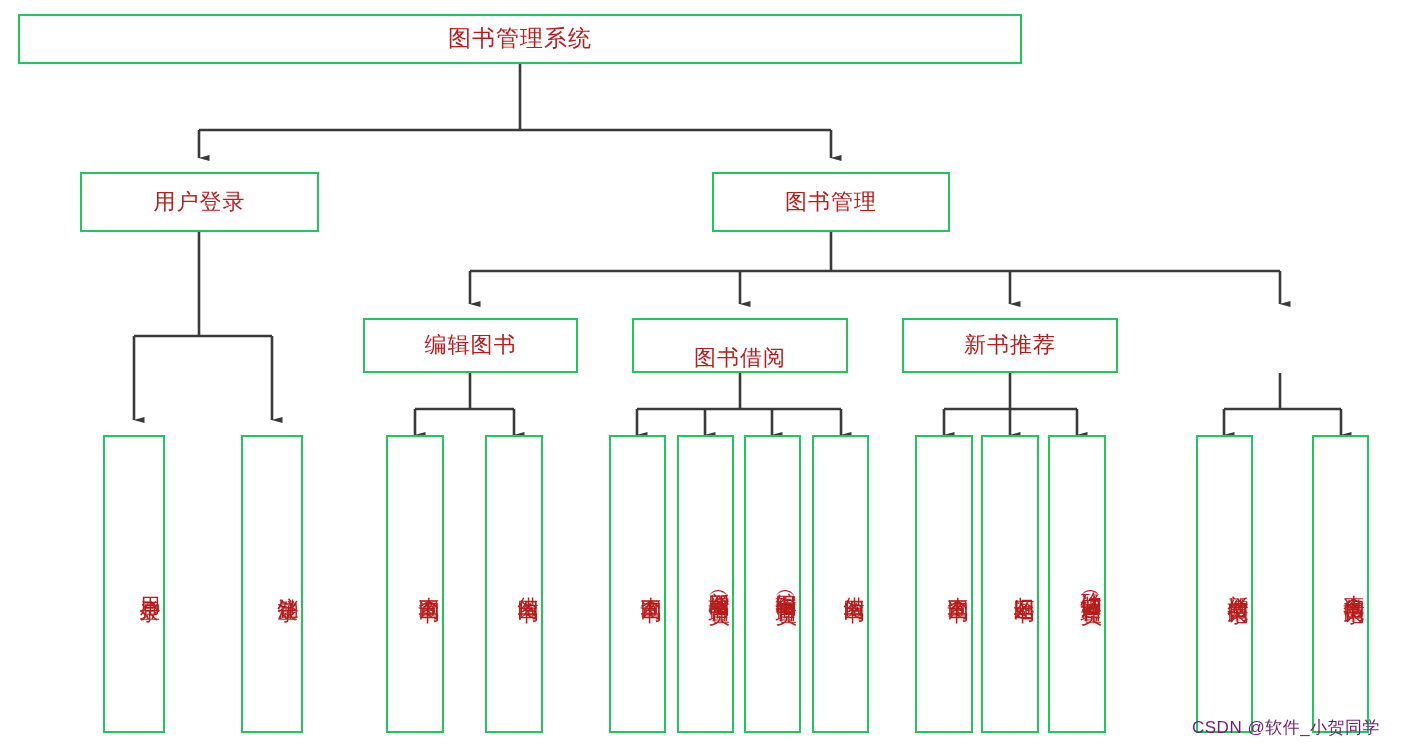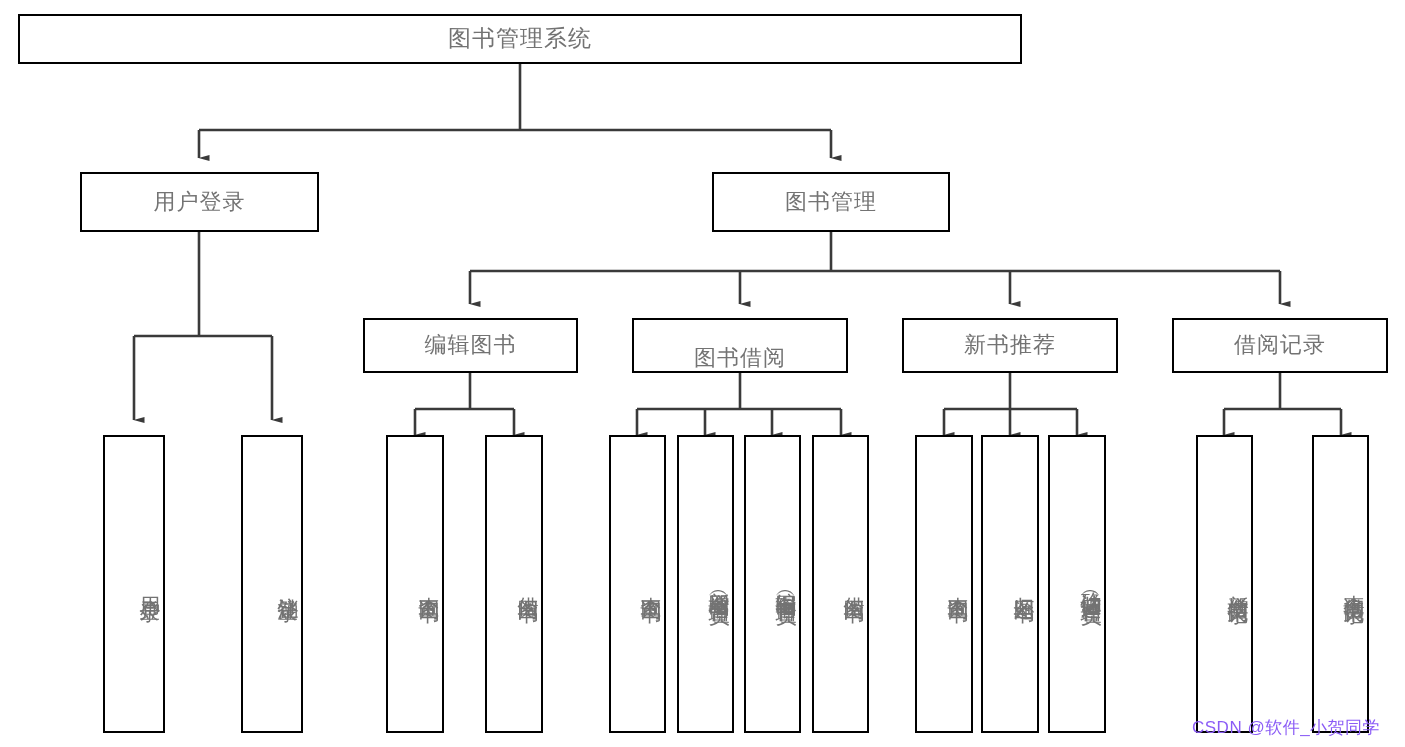--- a/index.html
+++ b/index.html
@@ -17,26 +17,26 @@
   svg#wires{
     position:absolute;
     left:0; top:0;
     width:1405px;
     height:747px;
     pointer-events:none;
   }
   .node{
     position:absolute;
     box-sizing:border-box;
-    border:2px solid #000000;
+    border:2px solid #22c55e;
     background:#ffffff;
     display:flex;
     align-items:center;
     justify-content:center;
-    color:#737373;
+    color:#b91c1c;
     font-family:Liberation Serif, serif;
   }
   .node.horiz{
     font-size:22px;
     letter-spacing:1px;
     line-height:1.2;
   }
   .node.root{
     font-size:23px;
   }
@@ -51,21 +51,21 @@
     justify-content:center;
   }
   .node.vert .vtxt{
     display:block;
     writing-mode:vertical-rl;
     text-orientation:upright;
     text-align:center;
   }
   .watermark{
     position:absolute;
-    color:#8b5cf6;
+    color:#701a75;
     font-size:17px;
     letter-spacing:0.5px;
     white-space:nowrap;
     user-select:none;
   }
 </style>
 </head>
 <body>
 
 <div id="canvas">
@@ -133,23 +133,20 @@
 
   <div class="node horiz" style="left:363px;top:318px;width:215px;height:55px;">
     <span>编辑图书</span>
   </div>
   <div class="node horiz" style="left:632px;top:318px;width:216px;height:55px;align-items:flex-end;">
     <span>图书借阅</span>
   </div>
   <div class="node horiz" style="left:902px;top:318px;width:216px;height:55px;">
     <span>新书推荐</span>
   </div>
-  <div class="node horiz" style="left:1172px;top:318px;width:216px;height:55px;">
-    <span>借阅记录</span>
-  </div>
 
   <div class="node vert" style="left:103px;top:435px;width:62px;height:298px;">
     <span class="vtxt">用户登录</span>
   </div>
   <div class="node vert" style="left:241px;top:435px;width:62px;height:298px;">
     <span class="vtxt">注销登录</span>
   </div>
 
   <div class="node vert" style="left:386px;top:435px;width:58px;height:298px;">
     <span class="vtxt">查询图书</span>

